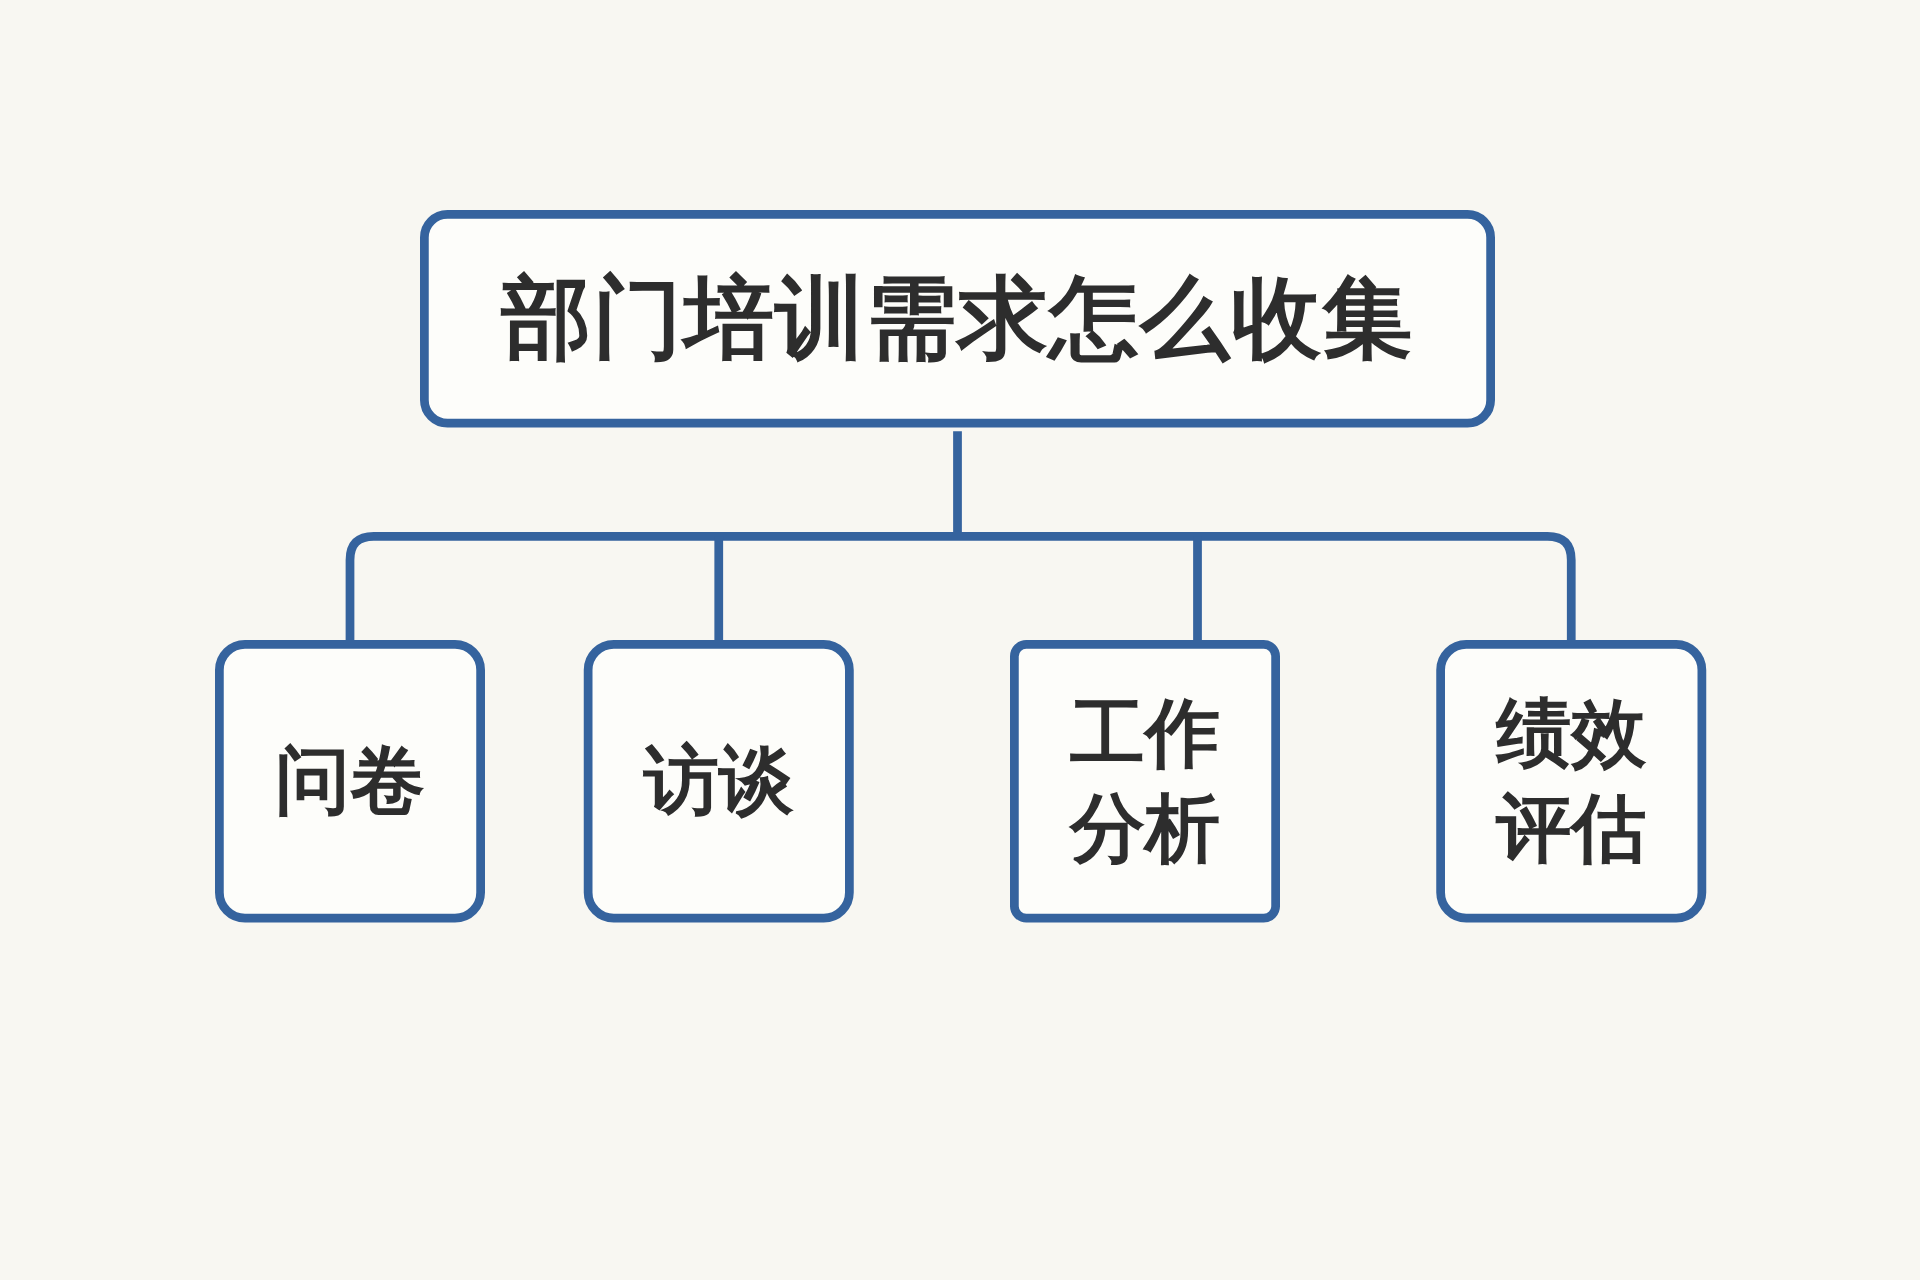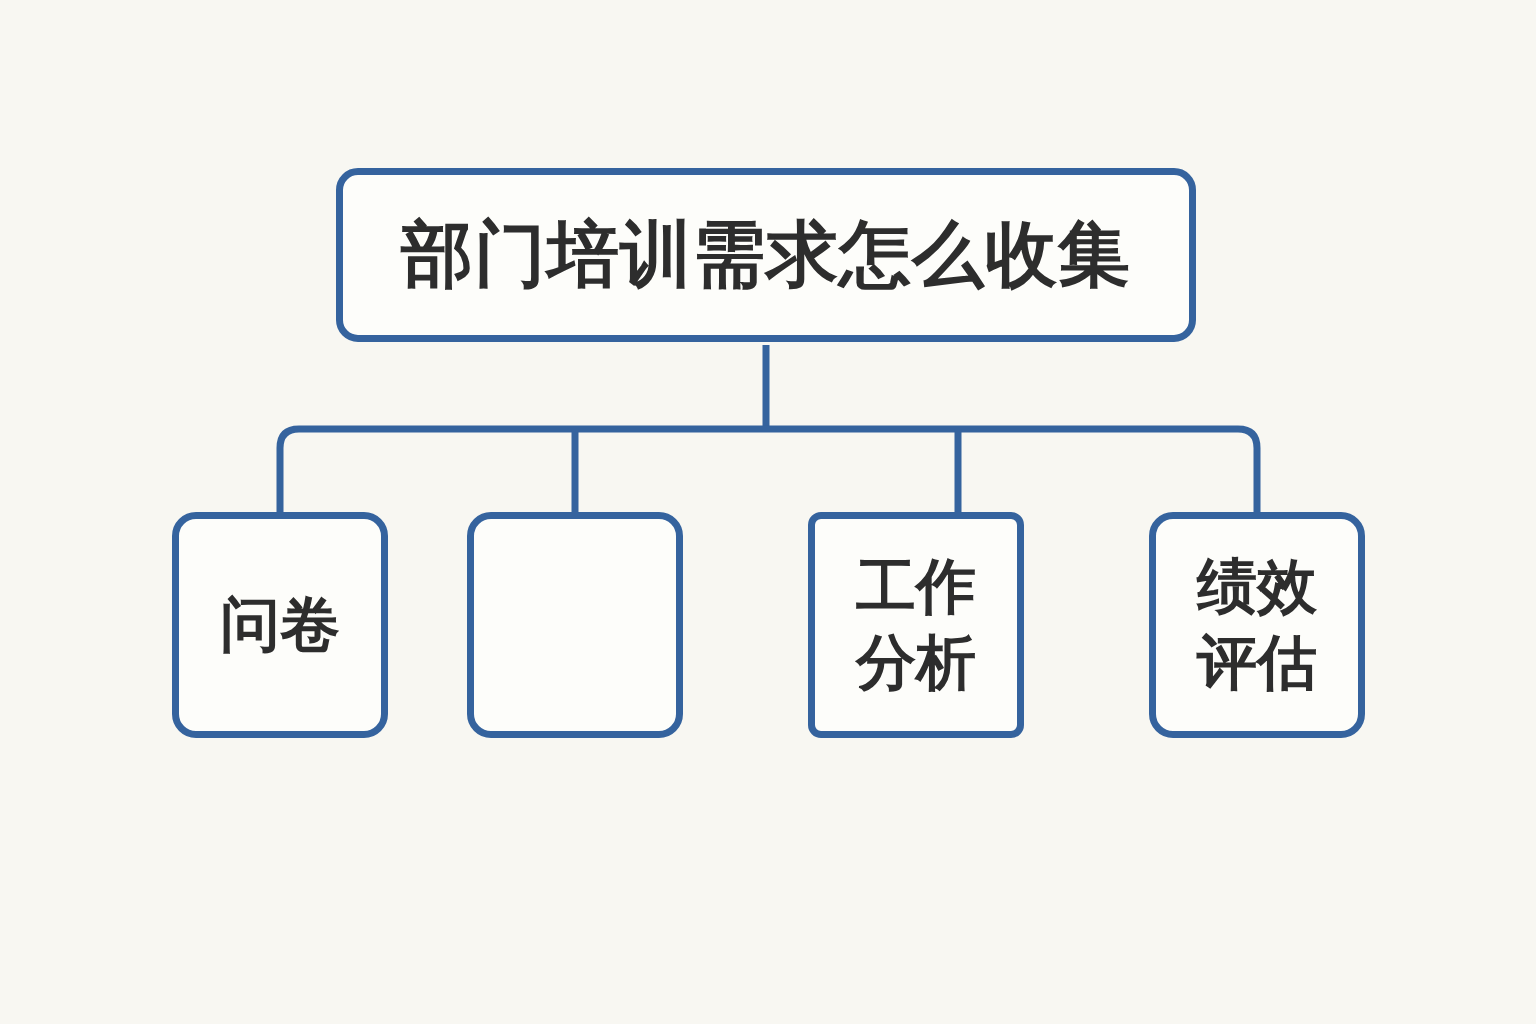--- a/index.html
+++ b/index.html
@@ -75,20 +75,21 @@
 
   <div class="node root-node">
     <span>部门培训需求怎么收集</span>
   </div>
 
   <div class="node child-node c0">
     <span>问卷</span>
   </div>
 
   <div class="node child-node c1">
+    <span>访谈</span>
   </div>
 
   <div class="node child-node c2">
     <span>工作</span>
     <span>分析</span>
   </div>
 
   <div class="node child-node c3">
     <span>绩效</span>
     <span>评估</span>

